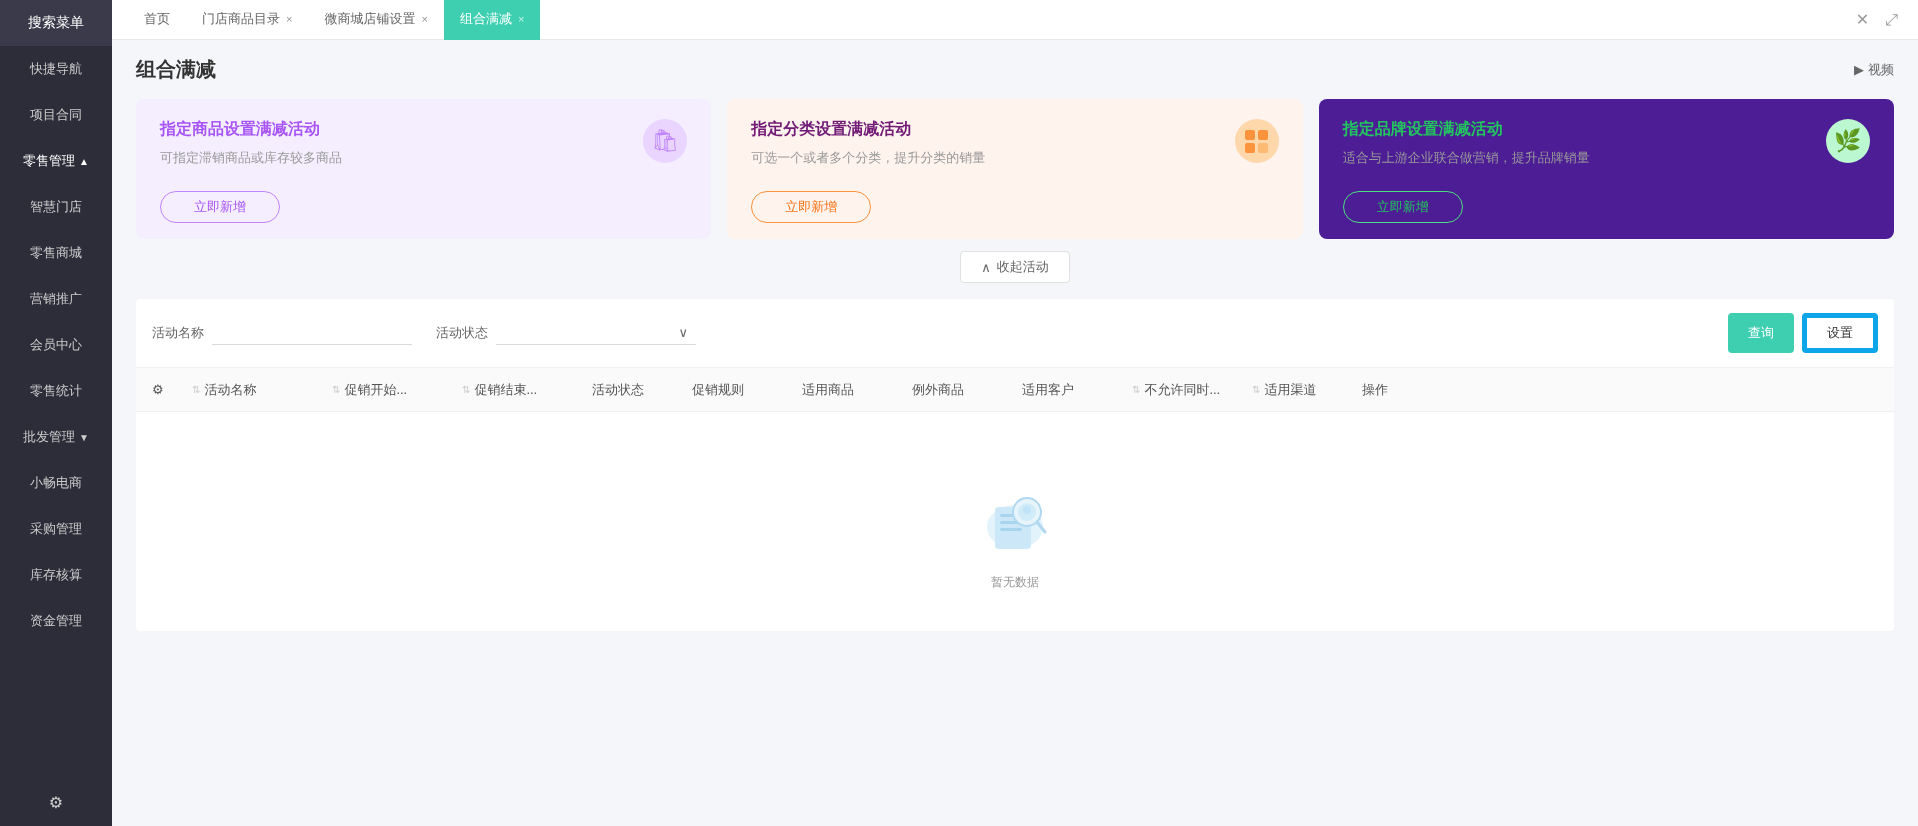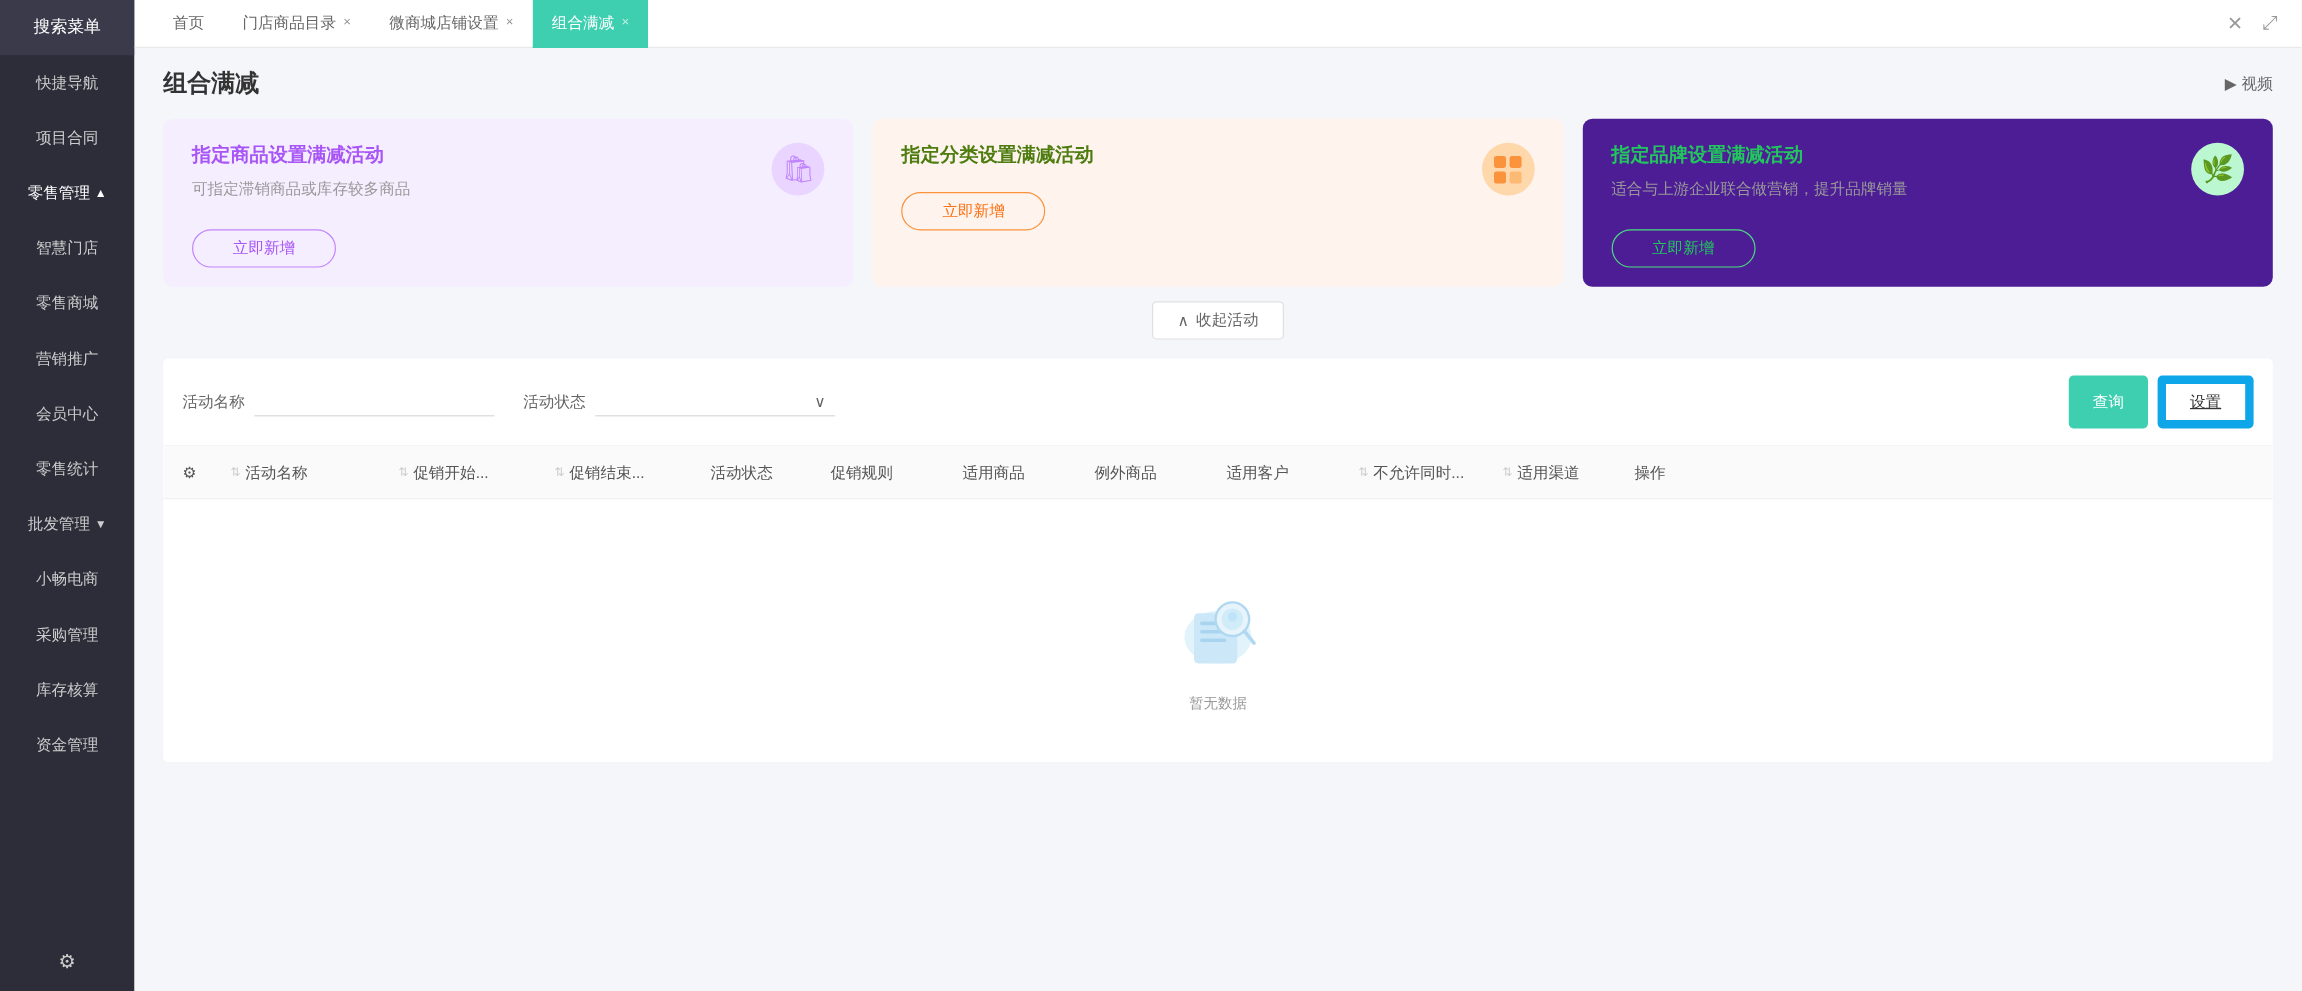--- a/index.html
+++ b/index.html
@@ -152,21 +152,21 @@
     .card-purple { background: #f5eeff; }
     .card-orange { background: #fff3ee; }
     .card-green { background: #4c1d95; }
 
     .card-title {
       font-size: 16px;
       font-weight: 600;
       margin-bottom: 8px;
     }
     .card-purple .card-title { color: #a855f7; }
-    .card-orange .card-title { color: #4d7c0f; }
+    .card-orange .card-title { color: #701a75; }
     .card-green .card-title { color: #22c55e; }
 
     .card-desc {
       font-size: 13px;
       color: #999;
       flex: 1;
       line-height: 1.6;
     }
 
     .card-icon {
@@ -258,26 +258,25 @@
       color: #fff;
       border: none;
       padding: 6px 20px;
       border-radius: 4px;
       font-size: 13px;
       cursor: pointer;
     }
     .btn-setting {
       background: #fff;
       color: #333;
-      border: 7px solid #0ea5e9;
+      border: 5px solid #0ea5e9;
       padding: 6px 20px;
       border-radius: 4px;
       font-size: 13px;
       cursor: pointer;
-      text-decoration: underline;
     }
 
     
     .table-wrap {
       background: #fff;
       border-radius: 0 0 4px 4px;
     }
     .table-header {
       display: flex;
       align-items: center;
@@ -441,20 +440,21 @@
         <div class="card-icon">
           <div class="bag-icon">
               <span>🛍</span>
             </div>
         </div>
         <button class="card-btn">立即新增</button>
       </div>
 
       <div class="card card-orange">
         <div class="card-title">指定分类设置满减活动</div>
+        <div class="card-desc">可选一个或者多个分类，提升分类的销量</div>
         <div class="card-icon">
           <div class="grid-icon">
             <div class="grid-inner">
               <div class="grid-cell tl"></div>
               <div class="grid-cell tr"></div>
               <div class="grid-cell bl"></div>
               <div class="grid-cell br"></div>
             </div>
           </div>
         </div>

